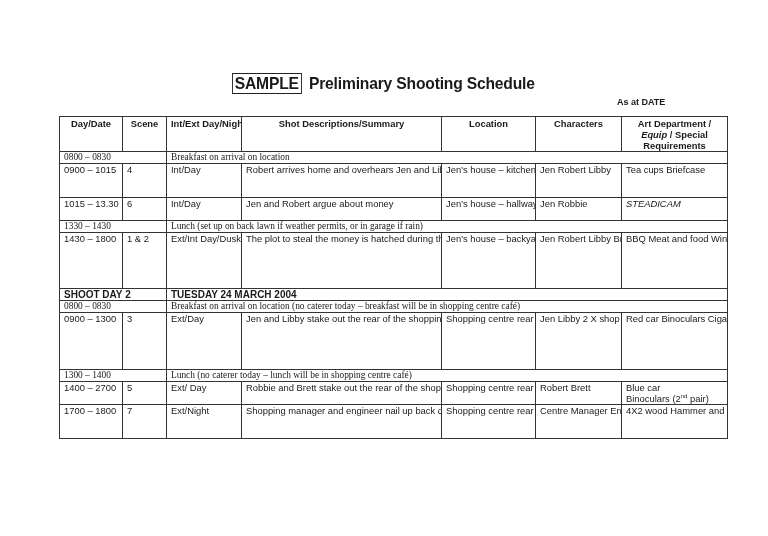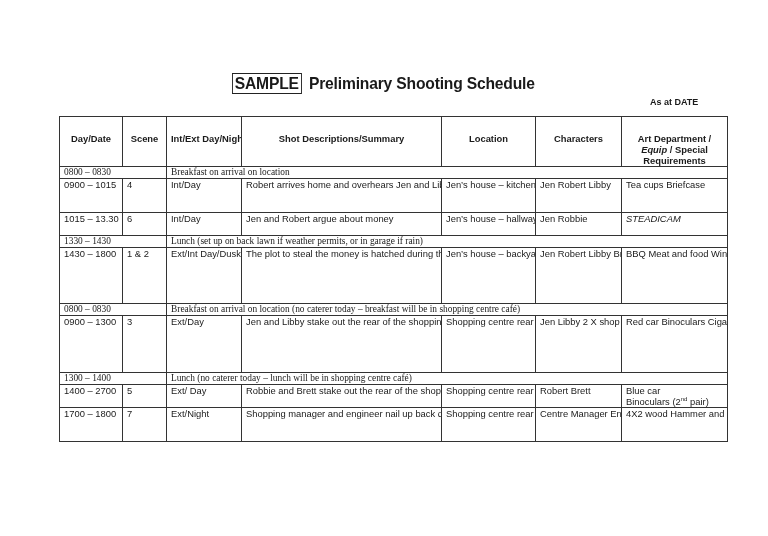--- a/index.html
+++ b/index.html
@@ -7,30 +7,30 @@
     width: 768px; height: 536px; background: #ffffff; position: relative; overflow: hidden;
     font-family: "Liberation Sans", sans-serif; color: #1a1a1a;
   }
   .title-wrap {
     position: absolute; top: 74px; left: 232px;
     font-family: "Liberation Sans", sans-serif; font-weight: bold; font-size: 17px;
     letter-spacing: -0.2px; transform: scaleX(0.92); transform-origin: left;
   }
   .sample-box { border: 1px solid #222; padding: 0 2px; margin-right: 8px; }
   .as-at {
-    position: absolute; top: 97px; left: 650px; font-weight: bold; font-size: 9px;
+    position: absolute; top: 97px; left: 617px; font-weight: bold; font-size: 9px;
   }
   table.sched {
     position: absolute; top: 116px; left: 59px; width: 668px;
     border-collapse: collapse; table-layout: fixed; font-size: 9.4px; line-height: 11px;
   }
   table.sched td, table.sched th {
     border: 1px solid #333; padding: 0 4px; vertical-align: top; overflow: hidden; white-space: nowrap;
   }
-  table.sched th { font-weight: bold; text-align: center; padding-top: 16px; height: 33px; }
+  table.sched th { font-weight: bold; text-align: center; padding-top: 1px; height: 33px; }
   .day-row td { font-weight: bold; font-size: 10px; height: 11px; }
   .note-row td { height: 11px; font-family: Liberation Serif, serif; }
   .multi { white-space: pre-line; }
   .italic { font-style: italic; }
   sup { font-size: 6px; line-height: 0; }
 </style>
 </head>
 <body>
 
 <div class="title-wrap">
@@ -115,20 +115,24 @@
 Robert
 Libby
 Brett</td>
     <td class="multi">BBQ
 Meat and food
 Wine and beer
 Paper plates and
 cups</td>
   </tr>
 
+  <tr class="day-row">
+    <td colspan="2">SHOOT DAY 2</td>
+    <td colspan="5">TUESDAY 24 MARCH 2004</td>
+  </tr>
   <tr class="note-row">
     <td colspan="2">0800 – 0830</td>
     <td colspan="5">Breakfast on arrival on location (no caterer today – breakfast will be in shopping centre café)</td>
   </tr>
   <tr style="height:57px">
     <td class="multi">0900 –
 1300</td>
     <td>3</td>
     <td class="multi">Ext/Day</td>
     <td class="multi">Jen and Libby stake out the rear of the

